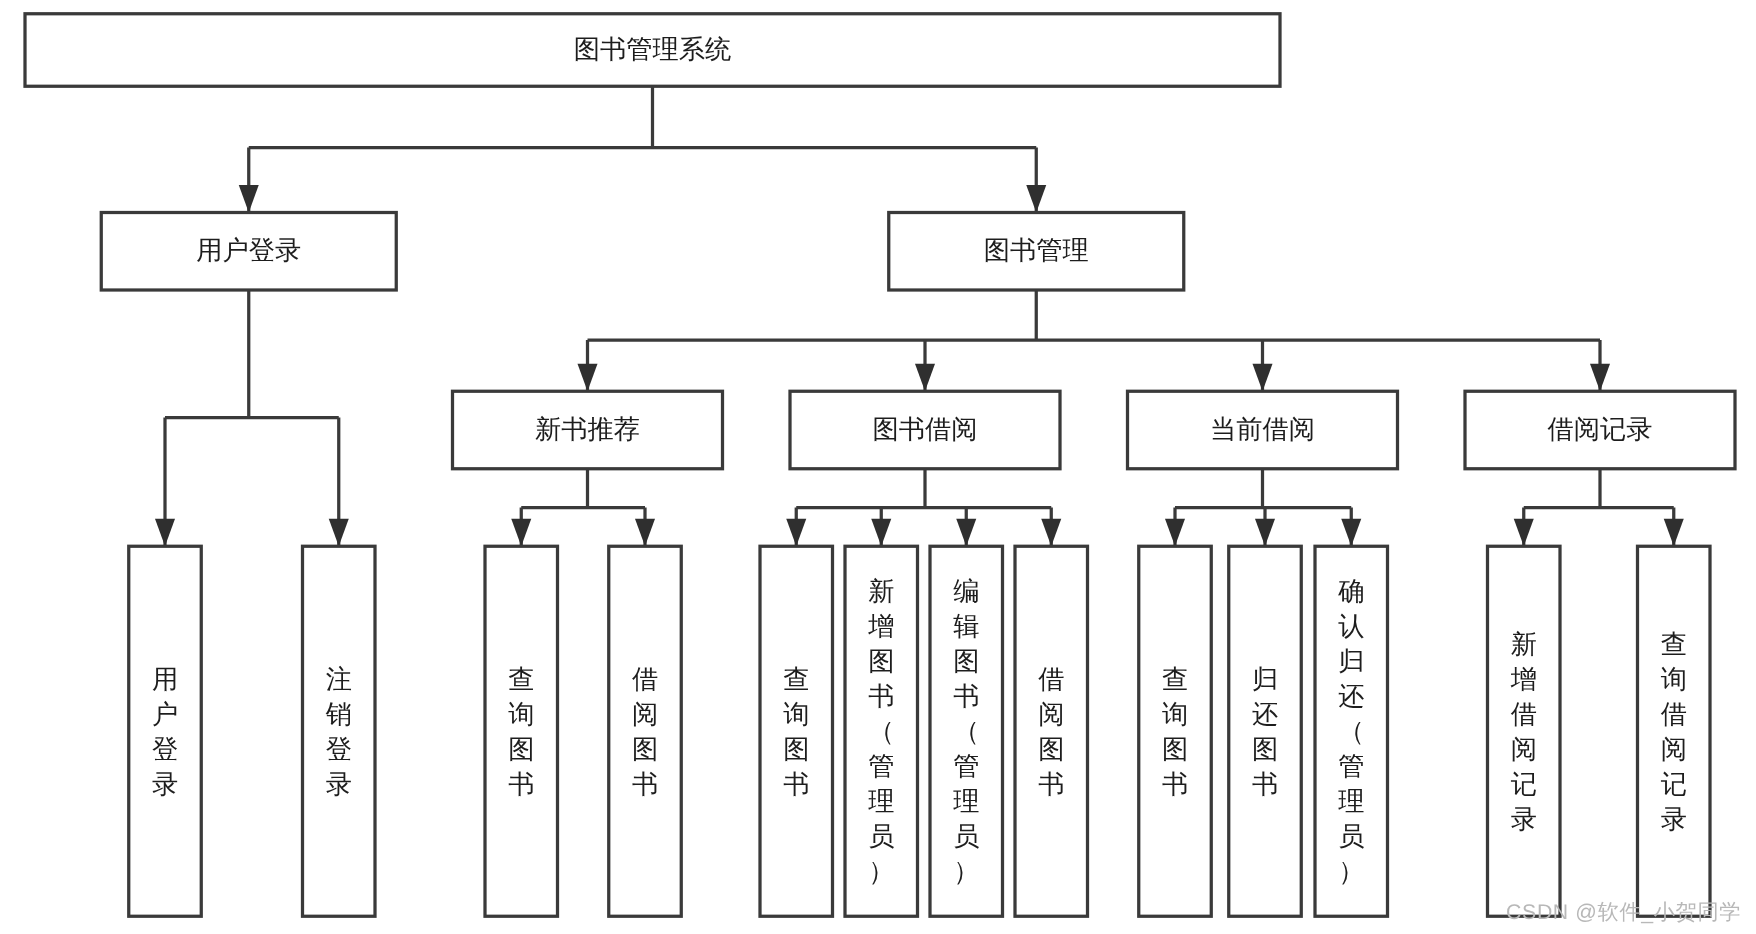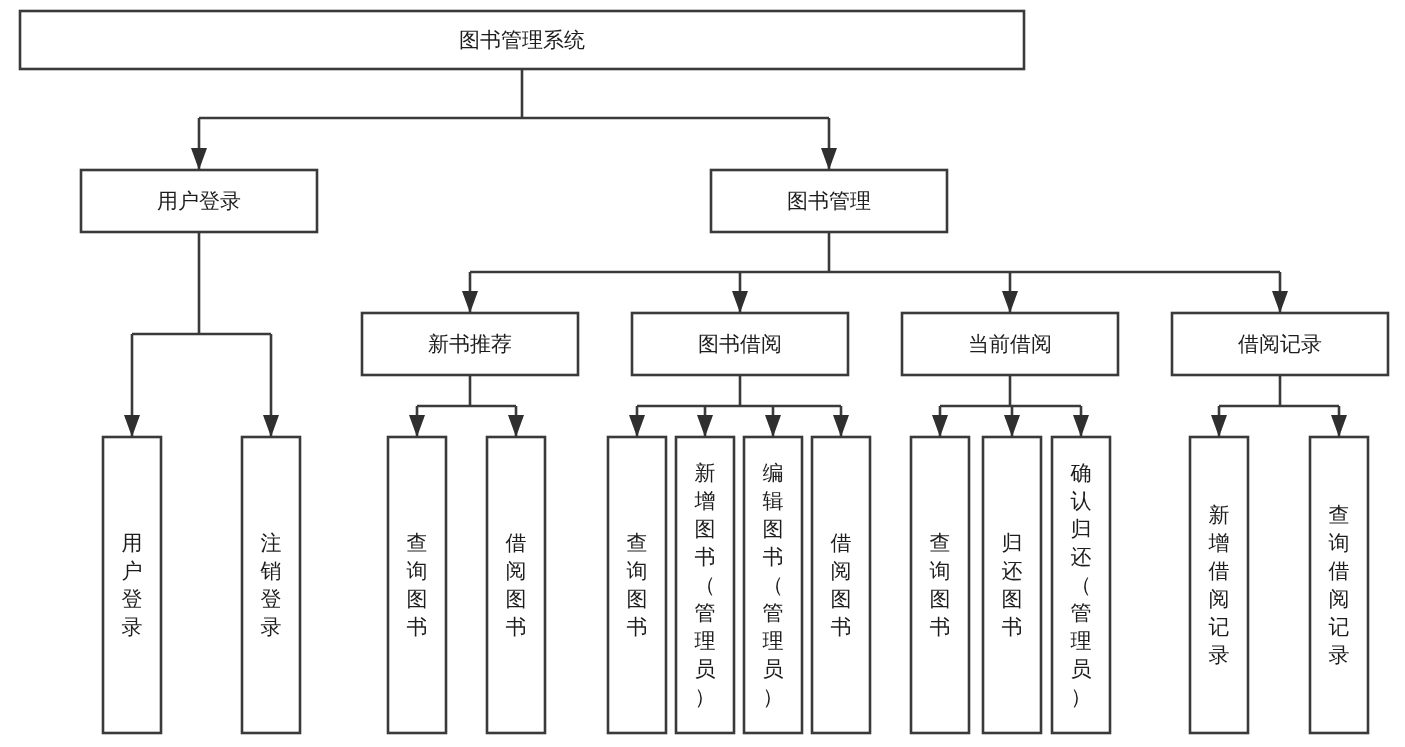--- a/index.html
+++ b/index.html
@@ -201,13 +201,14 @@
         <g>
           <rect x="1190" y="437" width="58" height="296" class="node-rect"></rect>
           <text x="1219" y="522.28" class="node-label-vertical"><tspan x="1219" dy="0">新</tspan><tspan x="1219" dy="28">增</tspan><tspan x="1219" dy="28">借</tspan><tspan x="1219" dy="28">阅</tspan><tspan x="1219" dy="28">记</tspan><tspan x="1219" dy="28">录</tspan></text>
         </g>
         <g>
           <rect x="1310" y="437" width="58" height="296" class="node-rect"></rect>
           <text x="1339" y="522.28" class="node-label-vertical"><tspan x="1339" dy="0">查</tspan><tspan x="1339" dy="28">询</tspan><tspan x="1339" dy="28">借</tspan><tspan x="1339" dy="28">阅</tspan><tspan x="1339" dy="28">记</tspan><tspan x="1339" dy="28">录</tspan></text>
         </g>
       </g>
     </svg>
+  <div class="watermark">CSDN @软件_小贺同学</div>
 </div>
 
 </body></html>

